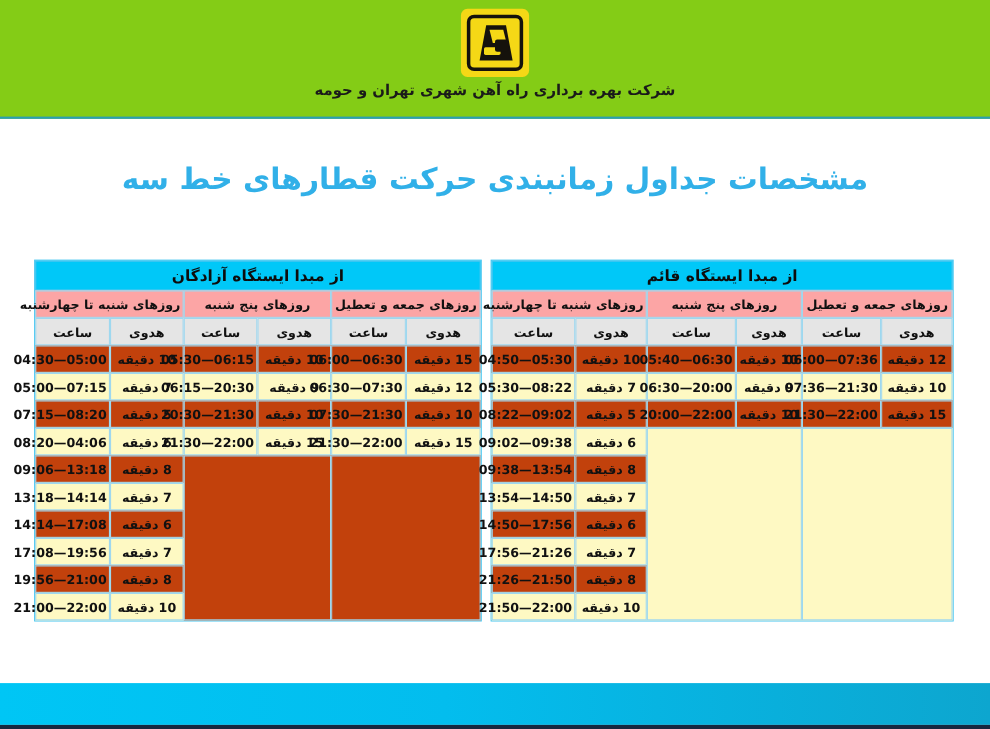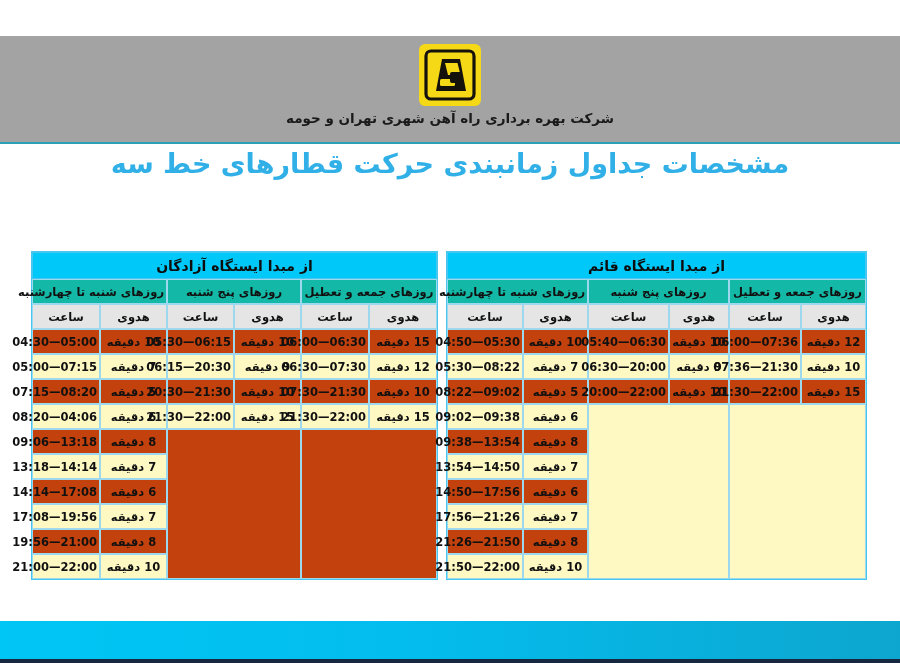--- a/index.html
+++ b/index.html
@@ -12,23 +12,22 @@
     overflow: hidden;
     position: relative;
   }
 
   
   .header-band {
     position: absolute;
     top: 0; left: 0;
     width: 900px;
     height: 108px;
-    background: #a3a3a3;
+    background: #84cc16;
     border-bottom: 2px solid #2a9fb5;
-    margin-top: 36px;
   }
 
   .logo-wrap {
     position: absolute;
     top: 8px;
     left: 50%;
     transform: translateX(-50%);
     width: 62px;
     height: 62px;
   }
@@ -73,21 +72,21 @@
   .tables-area {
     position: absolute;
     top: 236px;
     left: 0;
     width: 900px;
     height: 310px;
   }
 
   .sched-table {
     position: absolute;
-    top: 15px;
+    top: 0;
     border-collapse: separate;
     border-spacing: 0;
     direction: rtl;
     table-layout: fixed;
     background: #ffffff;
     border: 1px solid #47c6f0;
   }
 
   #table-left  { right: 462px; width: 405px; }
   #table-right { right: 33px;  width: 421px; }
@@ -105,21 +104,21 @@
 
   .tbl-title {
     background: #00c8f8 !important;
     color: #0d0d0d !important;
     font-size: 14px !important;
     height: 27px !important;
     border: 1px solid #47c6f0 !important;
   }
 
   .grp-head {
-    background: #14b8a6;
+    background: #fca5a5;
     color: #0d0d0d;
     font-size: 11.5px;
     height: 24px;
   }
 
   .sub-head {
     background: #e5e5e5;
     color: #111111;
     font-size: 11.5px;
     height: 23px;

